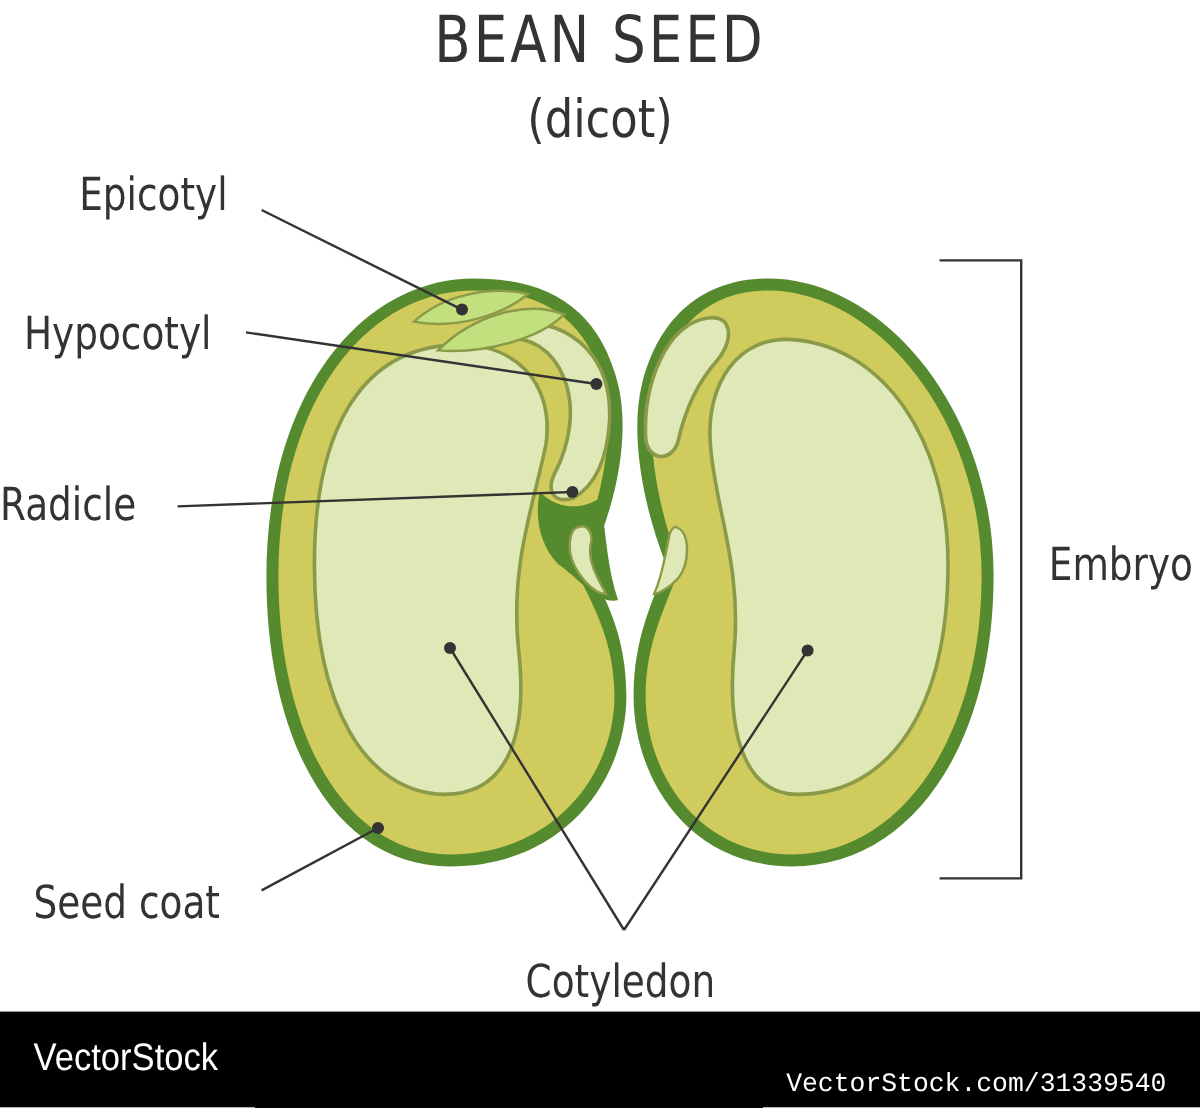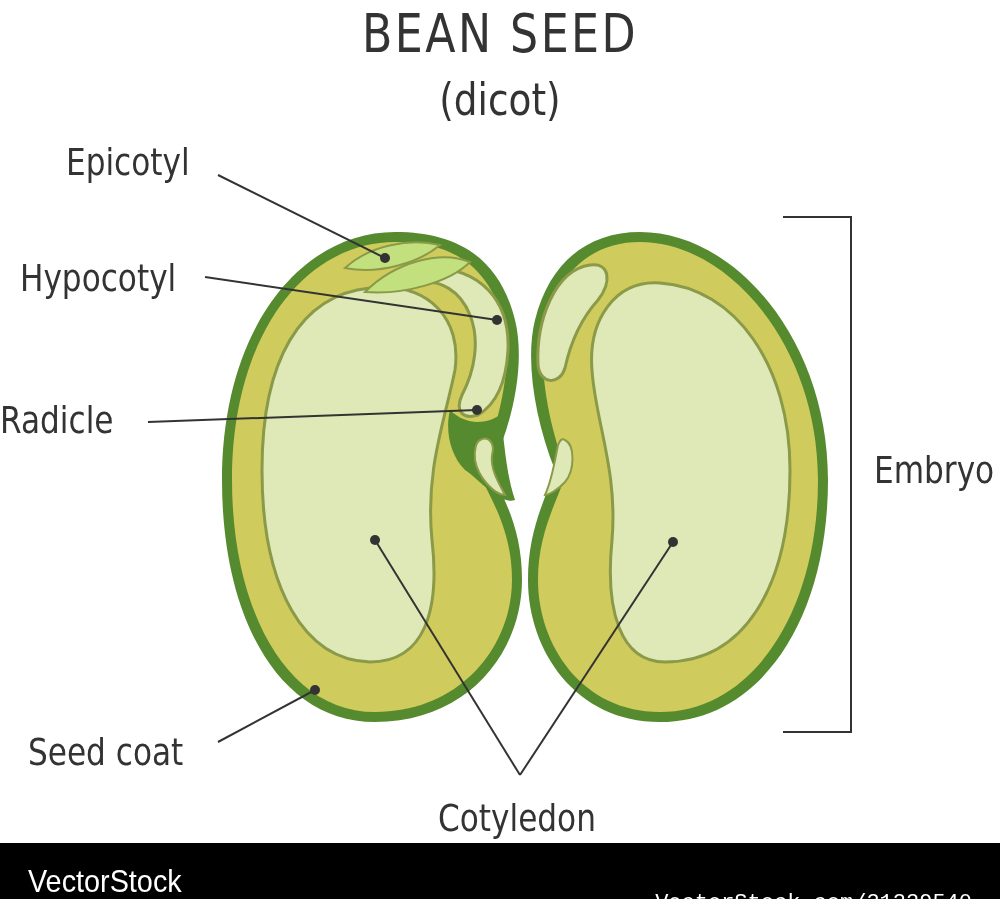--- a/index.html
+++ b/index.html
@@ -2,21 +2,21 @@
 <html><head>
 <meta charset="utf-8">
 <style>
   html,body{margin:0;padding:0;background:#fff;}
   body{width:1000px;height:923px;position:relative;overflow:hidden;font-family:"DejaVu Sans",sans-serif;}
   .title{position:absolute;left:0;width:1000px;text-align:center;color:#333333;font-family:"DejaVu Sans",sans-serif;}
   .t1{top:2px;font-size:54px;letter-spacing:3px;transform:scaleX(0.82);}
   .t2{top:74px;font-size:44px;transform:scaleX(0.85);}
   .lbl{position:absolute;color:#333333;font-size:38px;font-family:"DejaVu Sans",sans-serif;transform-origin:left center;transform:scaleX(0.82);white-space:nowrap;}
   svg.diag{position:absolute;left:0;top:0;}
-  .footer{position:absolute;left:0;top:843px;width:1000px;height:56px;background:#000;}
+  .footer{position:absolute;left:0;top:843px;width:1000px;height:80px;background:#000;}
   .brand{position:absolute;left:28px;top:20px;color:#fff;font-size:32px;font-family:"Liberation Sans",sans-serif;transform-origin:left center;transform:scaleX(0.9);}
   .url{position:absolute;right:28px;top:28px;color:#fff;font-size:22px;font-family:Liberation Mono, monospace;margin-top:20px;}
 </style>
 </head>
 <body>
 
 <div class="title t1">BEAN SEED</div>
 <div class="title t2">(dicot)</div>
 
 <svg class="diag" width="1000" height="843" viewBox="0 0 1000 843">

